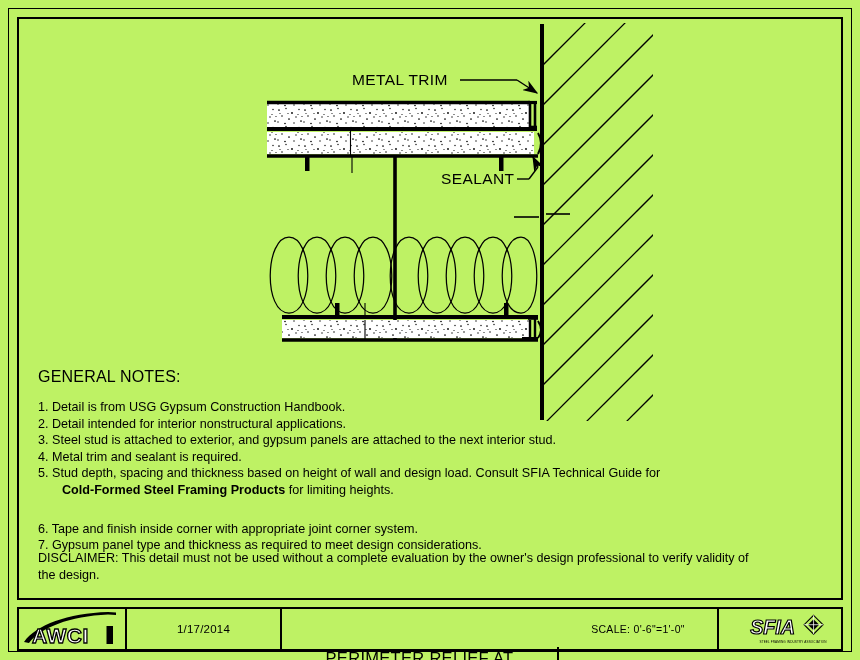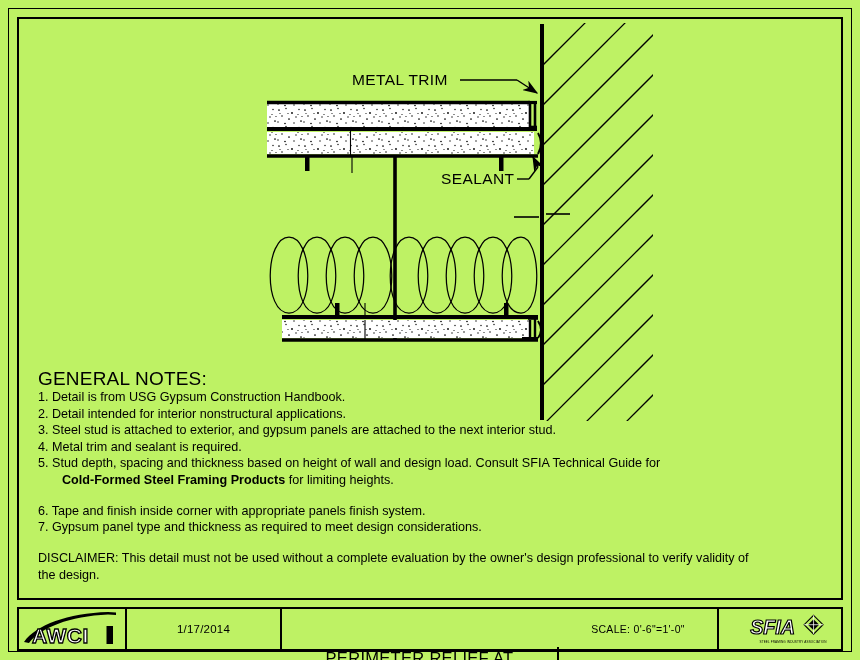--- a/index.html
+++ b/index.html
@@ -9,24 +9,24 @@
 
   
   .outer-border{position:absolute;left:8px;top:8px;width:844px;height:644px;border:1px solid #000;box-sizing:border-box;}
   .inner-border{position:absolute;left:17px;top:17px;width:826px;height:583px;border:2px solid #000;box-sizing:border-box;}
 
   
   #drawing{position:absolute;left:17px;top:17px;width:826px;height:583px;}
 
   
   .notes{position:absolute;left:38px;top:368px;width:700px;}
-  .notes-title{font-size:19px;letter-spacing:.2px;margin-bottom:0;}
+  .notes-title{font-size:16px;letter-spacing:.2px;margin-bottom:14px;}
   .note{font-size:12.6px;line-height:15.6px;white-space:nowrap;margin-bottom:1px;}
   .note b{font-weight:normal;}
-  .note-cont{font-size:12.6px;line-height:15.6px;white-space:nowrap;padding-left:24px;margin-bottom:9px;}
+  .note-cont{font-size:12.6px;line-height:15.6px;white-space:nowrap;padding-left:24px;margin-bottom:17px;}
   .note-gap{height:6px;}
   .disclaimer{position:absolute;left:38px;top:550px;width:720px;font-size:12.6px;line-height:17px;}
 
   
   .tb{position:absolute;left:17px;top:607px;width:826px;height:44px;border:2px solid #000;box-sizing:border-box;display:flex;}
   .tb-cell{border-right:2px solid #000;box-sizing:border-box;display:flex;align-items:center;justify-content:center;height:100%;position:relative;}
   .tb-cell:last-child{border-right:none;padding-left:26px;}
   .c-awci{width:108px;}
   .c-date{width:155px;font-size:11.5px;letter-spacing:.2px;}
   .c-title{flex:1;margin-top:38px;}
@@ -189,21 +189,21 @@
     </div>
 
     <div class="note-cont">
       <b>Cold-Formed Steel Framing Products</b><span> for limiting heights.</span>
     </div>
 
     <div class="note-gap"></div>
 
     <div class="note">
       <span>6.</span>
-      <span>Tape and finish inside corner with appropriate panels finish system.</span>
+      <span>Tape and finish inside corner with appropriate joint corner system.</span>
     </div>
 
     <div class="note">
       <span>7.</span>
       <span>Gypsum panel type and thickness as required to meet design considerations.</span>
     </div>
   </div>
 
   <div class="disclaimer">DISCLAIMER: This detail must not be used without a complete evaluation by the owner's design professional to verify validity of the design.</div>
 

